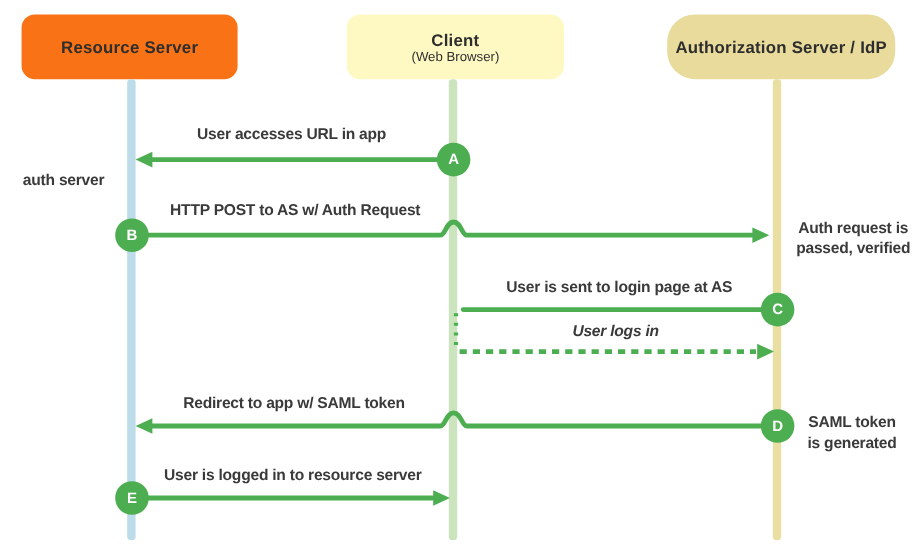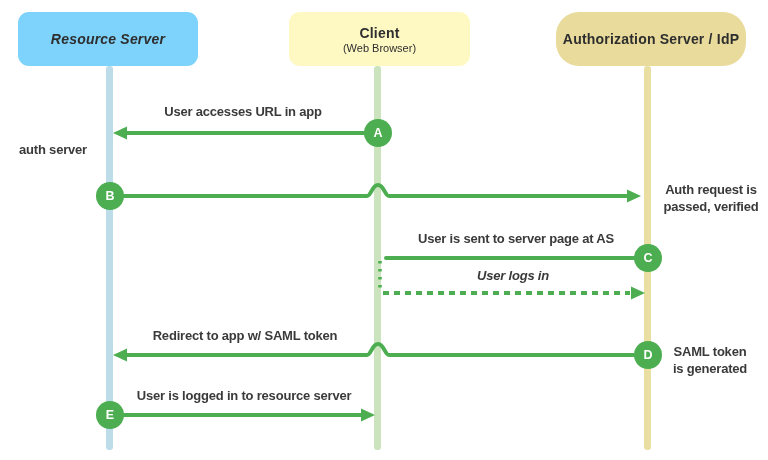--- a/index.html
+++ b/index.html
@@ -55,21 +55,21 @@
   .badge-b{left:110px;top:196px;}
   .badge-c{left:648px;top:258px;}
   .badge-d{left:648px;top:355px;}
   .badge-e{left:110px;top:415px;}
 </style>
 </head>
 <body>
 
 <div class="canvas">
 
-  <div class="actor-box resource" style="background: #7dd3fc; font-style: italic;">
+  <div class="actor-box resource" style="background: #f97316;">
     <div class="actor-label">Resource Server</div>
   </div>
   <div class="actor-box client" style="background: #fef9c3;">
     <div class="actor-label">Client</div>
     <div class="actor-sublabel">(Web Browser)</div>
   </div>
   <div class="actor-box idp" style="background: rgb(232, 219, 156);">
     <div class="actor-label">Authorization Server / IdP</div>
   </div>
 
@@ -86,21 +86,22 @@
       <path d="M 380 261 L 380 292" stroke="#4cae50" stroke-width="3.5" fill="none" stroke-linecap="butt" stroke-dasharray="2.5 5.5"></path>
       <path d="M 383 293 L 630 293" stroke="#4cae50" stroke-width="4" fill="none" stroke-linecap="butt" stroke-dasharray="6 5"></path>
       <polygon points="645,293 631,286.5 631,299.5" fill="#4cae50"></polygon>
       <path d="M 634 355 L 389 355 C 385 355 384 344 378 344 C 372 344 371 355 367 355 L 127 355" stroke="#4cae50" stroke-width="4" fill="none" stroke-linecap="round"></path>
       <polygon points="113,355 127,348.5 127,361.5" fill="#4cae50"></polygon>
       <path d="M 124 415 L 361 415" stroke="#4cae50" stroke-width="4" fill="none" stroke-linecap="round"></path>
       <polygon points="375,415 361,408.5 361,421.5" fill="#4cae50"></polygon>
     </svg>
 
   <div class="msg-label m0">User accesses URL in app</div>
-  <div class="msg-label m2">User is sent to server page at AS</div>
+  <div class="msg-label m1">HTTP POST to AS w/ Auth Request</div>
+  <div class="msg-label m2">User is sent to login page at AS</div>
   <div class="msg-label m3">User logs in</div>
   <div class="msg-label m4">Redirect to app w/ SAML token</div>
   <div class="msg-label m5">User is logged in to resource server</div>
 
   <div class="side-note sn0">
     <span>auth server</span>
   </div>
   <div class="side-note sn1">
     <span>Auth request is</span>
     <span>passed, verified</span>

